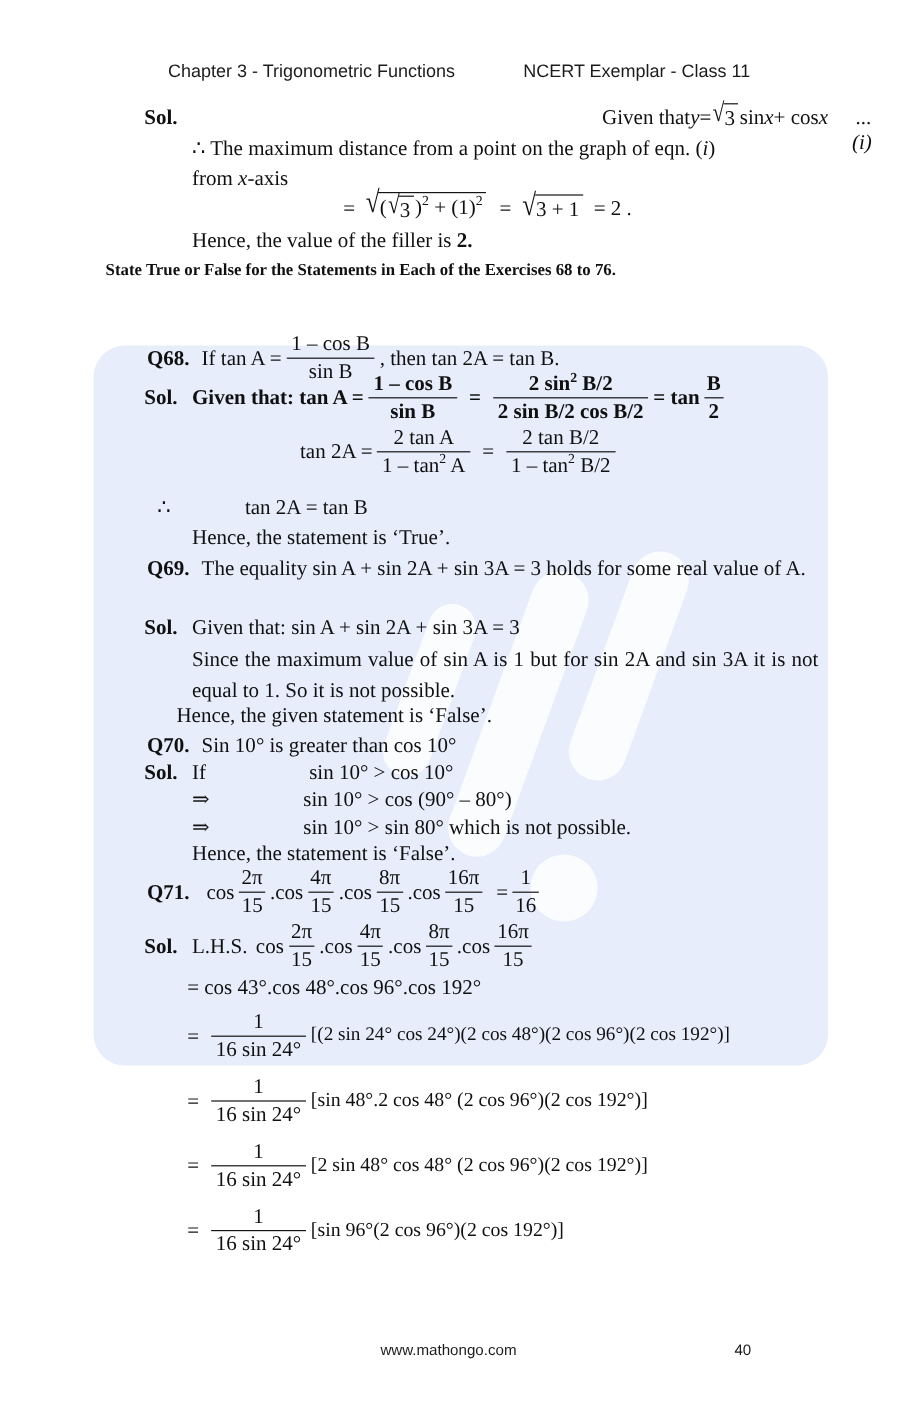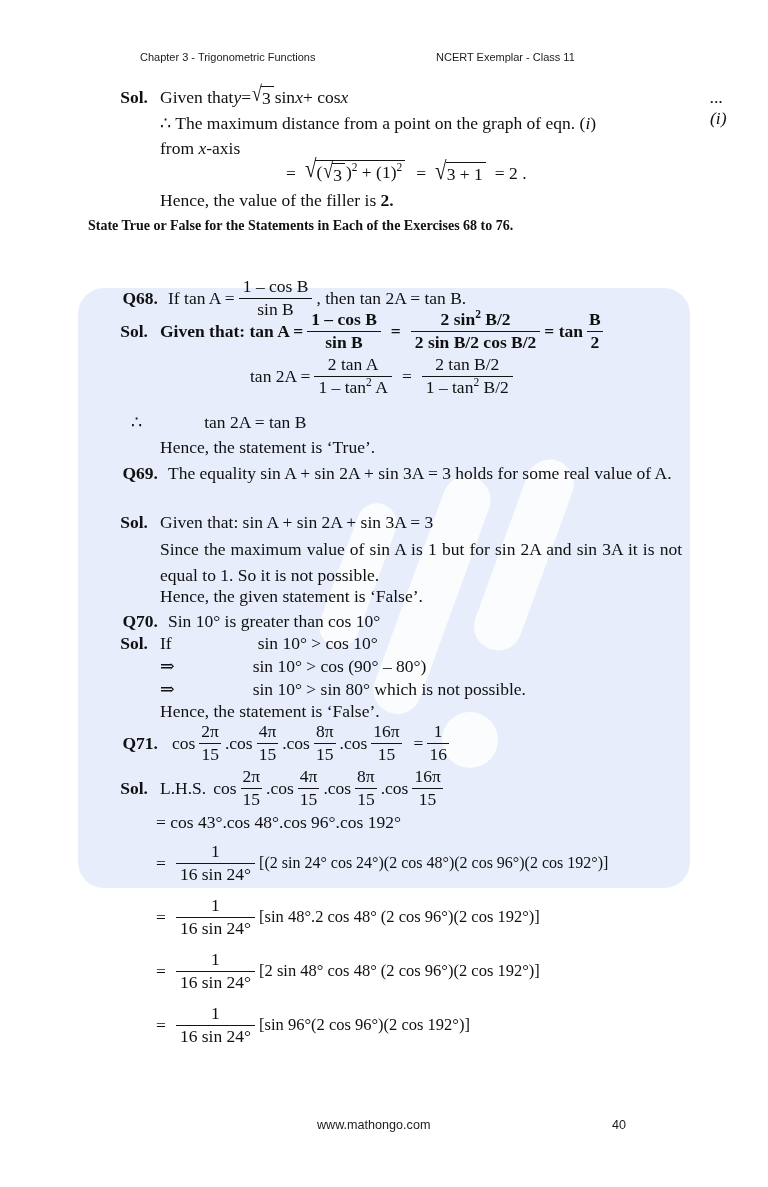--- a/index.html
+++ b/index.html
@@ -45,21 +45,21 @@
     z-index: 3;
   }
 
   
   .header {
     position: absolute;
     top: 51px;
     left: 140px;
     width: 520px;
     font-family: "Liberation Sans", "DejaVu Sans", sans-serif;
-    font-size: 11px;
+    font-size: 15px;
     color: #1b1b1b;
     display: flex;
   }
   .header .hdr-left { width: 296px; }
   .header .hdr-right { }
 
   
   .footer {
     position: absolute;
     top: 1118px;
@@ -183,21 +183,21 @@
 
 <div id="page">
 
   <div class="header">
     <span class="hdr-left">Chapter 3 - Trigonometric Functions</span>
     <span class="hdr-right">NCERT Exemplar - Class 11</span>
   </div>
 
   <div class="row" style="top:86px; left:104px; width:586px;">
     <span class="lbl" style="width:44px;">Sol.</span>
-    <span class="bodycol" style="padding-left:12px; position:relative;">
+    <span class="bodycol" style="padding-left:12px; position:relative;text-align:right;">
       <span class="math">
         <span>Given that </span>
           <span class="italic">y</span>
           <span> = </span>
           <span class="sqrt small">
             <span class="radical">√</span>
             <span class="rad-body">3</span>
           </span>
           <span> sin </span>
           <span class="italic">x</span>
@@ -320,21 +320,21 @@
     <span class="bodycol just" style="padding-left:10px; width:522px;">The equality sin A + sin 2A + sin 3A = 3 holds for some real value of A.</span>
   </div>
 
   <div class="row" style="top:512px; left:104px;">
     <span class="lbl" style="width:44px;">Sol.</span>
     <span class="bodycol txt" style="padding-left:12px;">Given that: sin A + sin 2A + sin 3A = 3</span>
   </div>
 
   <div class="blk just" style="top:537px; left:160px; width:522px;">Since the maximum value of sin A is 1 but for sin 2A and sin 3A it is not equal to 1. So it is not possible.</div>
 
-  <div class="blk txt" style="top:586px; left:160px;text-align:center;">Hence, the given statement is ‘False’.</div>
+  <div class="blk txt" style="top:586px; left:147px;text-align:center;">Hence, the given statement is ‘False’.</div>
 
   <div class="row" style="top:611px; left:104px;">
     <span class="lbl" style="width:54px;">Q70.</span>
     <span class="bodycol txt" style="padding-left:10px;">
       <span>Sin 10</span><span>°</span><span> is greater than cos 10</span><span>°</span>
     </span>
   </div>
 
   <div class="row" style="top:633px; left:104px;">
     <span class="lbl" style="width:44px;">Sol.</span>

